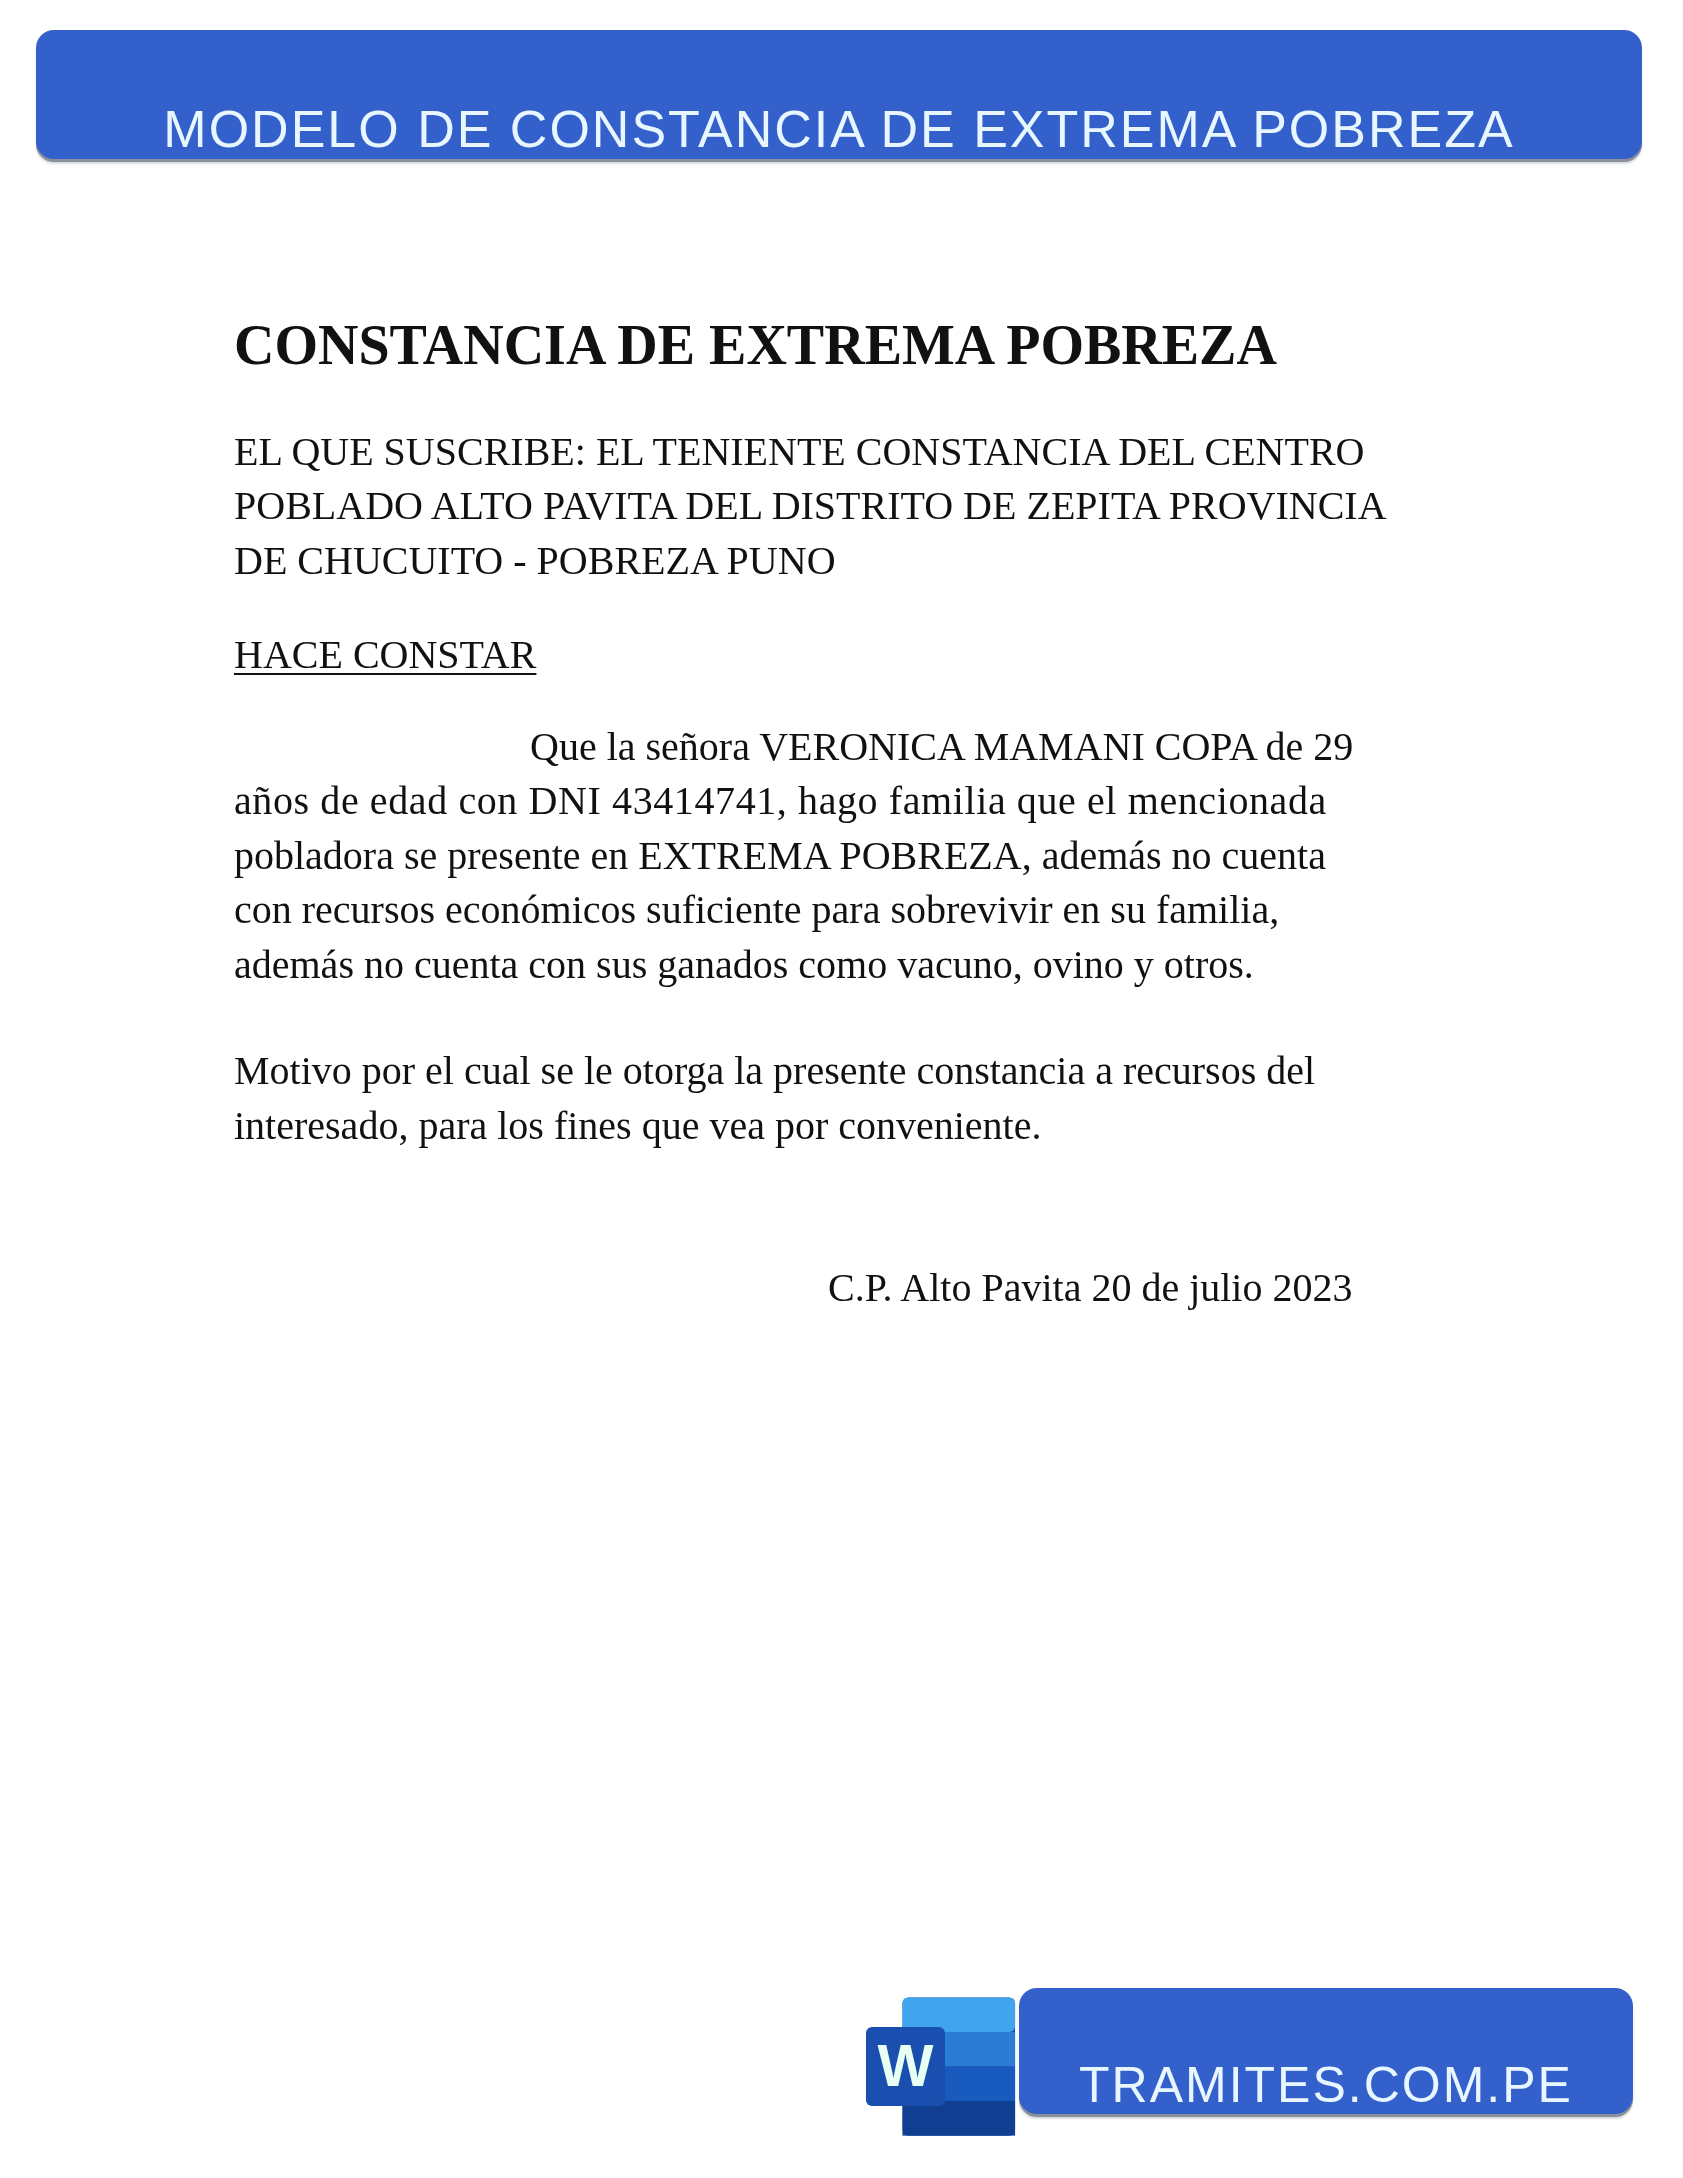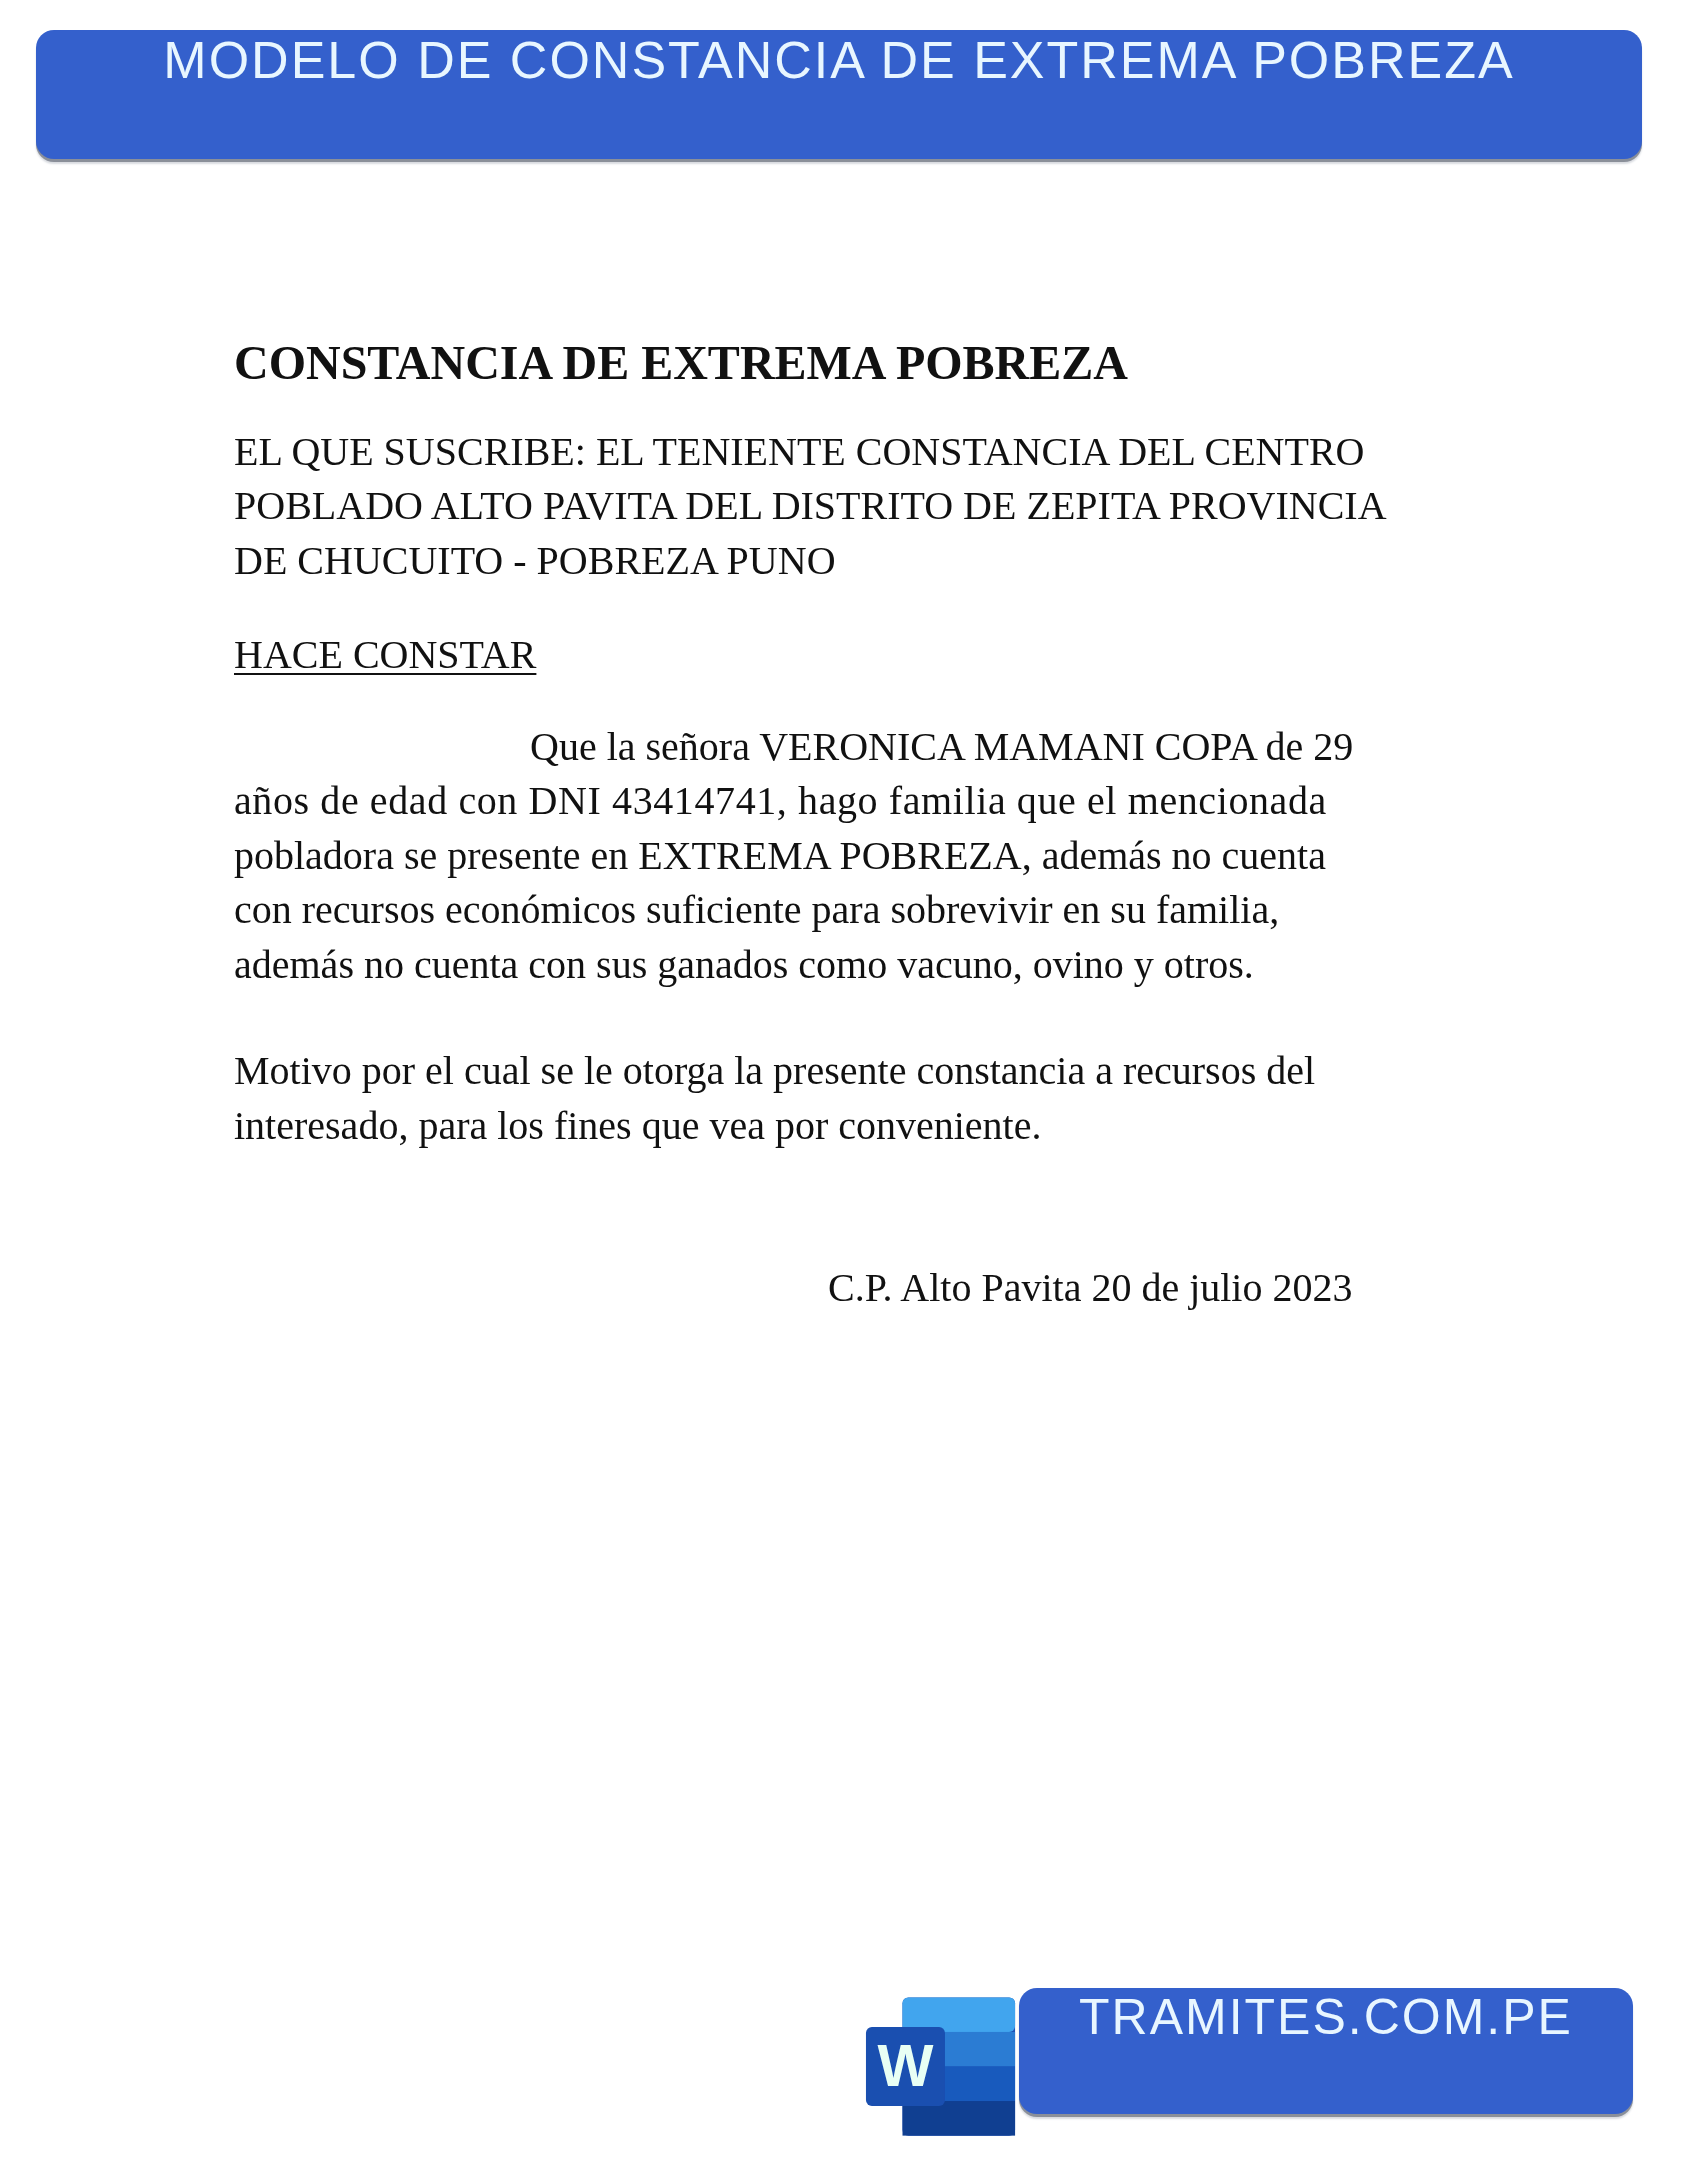--- a/index.html
+++ b/index.html
@@ -4,32 +4,32 @@
   <style>
     html, body { margin: 0; padding: 0; }
     body {
       width: 1683px; height: 2178px; position: relative; overflow: hidden;
       background: #ffffff;
     }
     .banner {
       position: absolute; background: #3460cc; border-radius: 18px;
       box-shadow: 0 3px 0 #8a8f99, 0 5px 2px #d8dbe0;
       color: #e8f6ff; font-family: "Liberation Sans", sans-serif;
-      display: flex; align-items: flex-start; justify-content: center;
+      display: flex; align-items: flex-end; justify-content: center;
       letter-spacing: 2px;
     }
     .top-banner { left: 36px; top: 30px; width: 1606px; height: 129px; font-size: 52px; }
     .bottom-banner { left: 1019px; top: 1988px; width: 614px; height: 126px; font-size: 50px; }
     .doc {
       position: absolute; left: 234px; top: 0; width: 1228px;
       font-family: "Liberation Serif", serif; color: #111;
     }
     .title {
-      position: absolute; left: 0; top: 335px; white-space: nowrap;
-      font-size: 48px; font-weight: bold;
+      position: absolute; left: 0; top: 313px; white-space: nowrap;
+      font-size: 56px; font-weight: bold;
     }
     .line { position: absolute; left: 0; white-space: nowrap; font-size: 40px; }
     .underline { text-decoration: underline; text-underline-offset: 5px; text-decoration-thickness: 2px; }
     .word-icon { position: absolute; left: 863px; top: 1995px; width: 158px; height: 144px; }
   </style>
 </head>
 <body>
 
 <div class="banner top-banner">
   <span>MODELO DE CONSTANCIA DE EXTREMA POBREZA</span>

